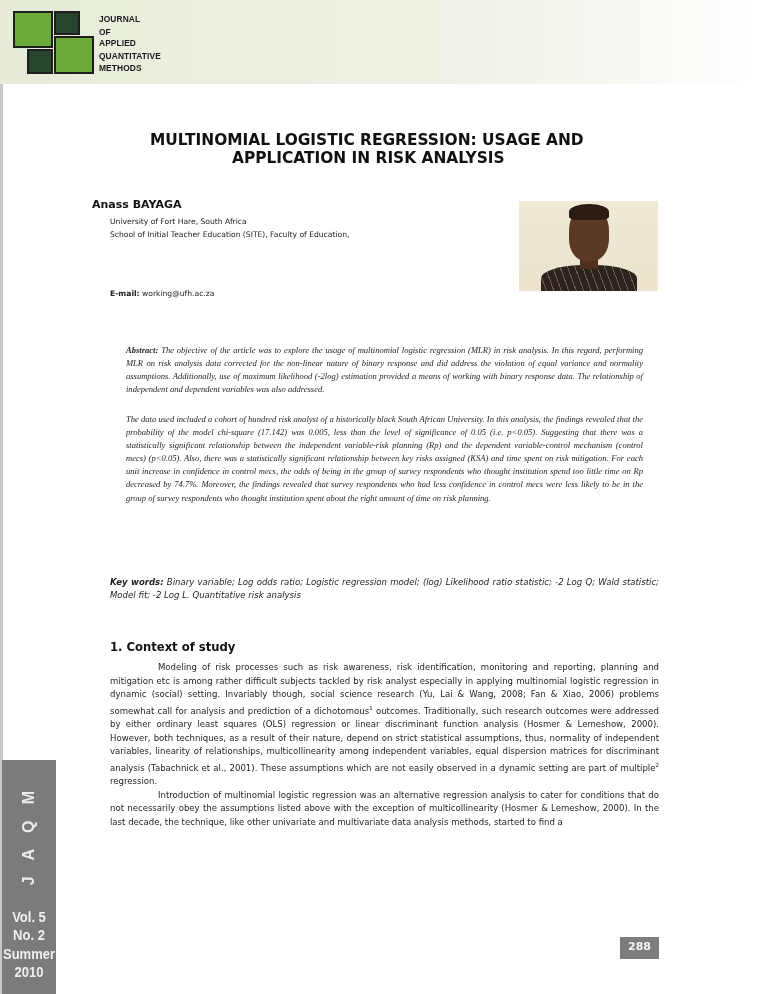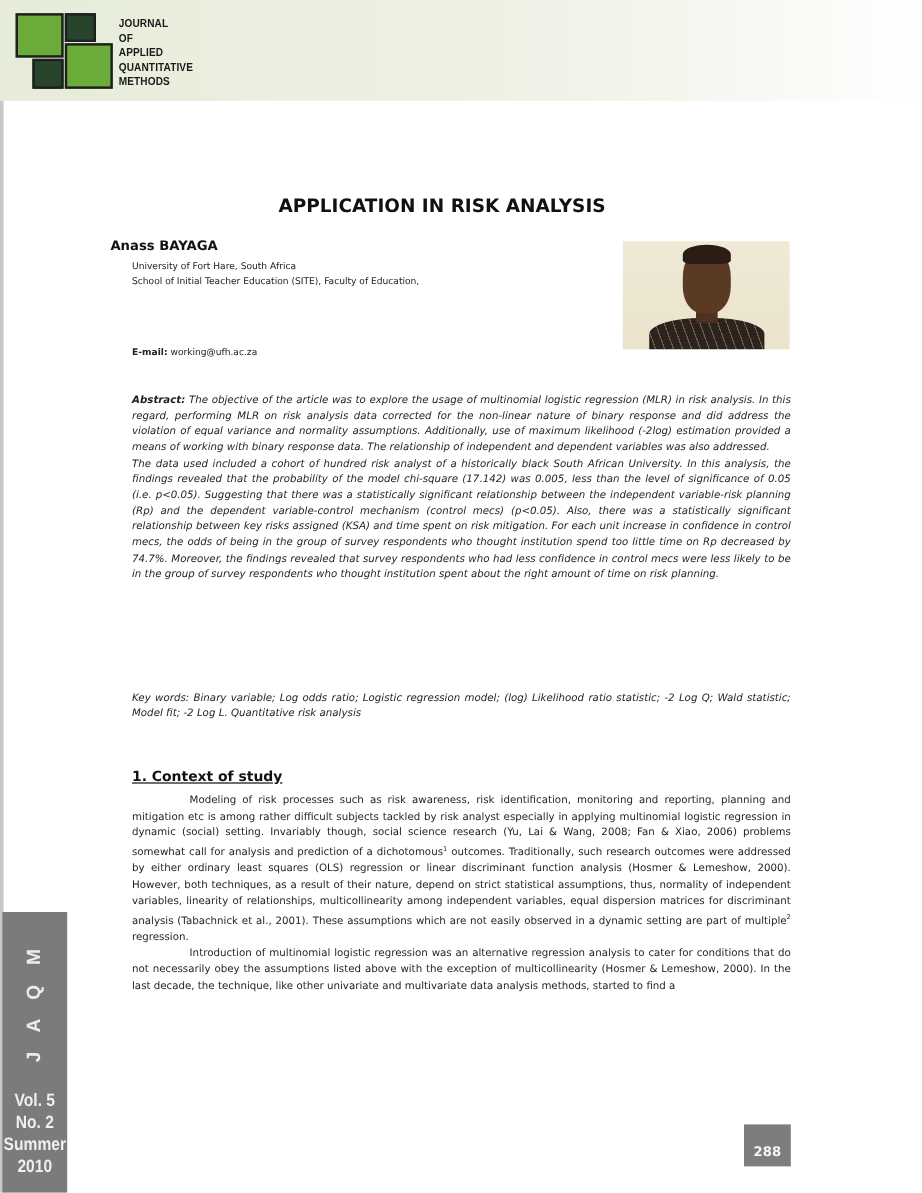--- a/index.html
+++ b/index.html
@@ -45,21 +45,21 @@
       position: absolute; left: 2px; top: 908px; width: 54px; text-align: center;
       font-family: "Liberation Sans", sans-serif; font-weight: bold; color: #efefef;
       font-size: 13px; line-height: 16px; transform: scaleY(1.15); transform-origin: top center;
     }
     .issue span { display: block; }
     .title {
       position: absolute; left: 150px; top: 131px; width: 500px;
       font-family: "DejaVu Sans", sans-serif; font-weight: bold; font-size: 15.4px;
       line-height: 18px; color: #111;
     }
-    .title .l2 { display: block; padding-left: 82px; margin-top: 32px; }
+    .title .l2 { display: block; padding-left: 82px; }
     .author {
       position: absolute; left: 92px; top: 198px; font-weight: bold; font-size: 11px; color: #111;
     }
     .affil {
       position: absolute; left: 110px; top: 215px; font-size: 7.6px; line-height: 13px; color: #222;
     }
     .email {
       position: absolute; left: 110px; top: 289px; font-size: 7.6px; color: #222;
     }
     .email b { font-weight: bold; text-align: center; }
@@ -82,31 +82,31 @@
     }
     .photo .neck {
       position: absolute; left: 61px; top: 52px; width: 18px; height: 16px; background: #4e321f;
     }
     .body-text {
       position: absolute; left: 110px; width: 549px; font-size: 8.55px; line-height: 13.15px;
       color: #1e1e1e; text-align: justify;
     }
     .abstract { top: 328px; font-style: italic; }
     .abstract b { font-style: italic; font-weight: bold; }
-    .abstract p { margin: 0; }
+    .abstract p { margin: 16px; font-family: Liberation Serif, serif; }
     .keywords { top: 576px; font-style: italic; line-height: 13px; }
-    .keywords b { font-weight: normal; }
+    .keywords b { font-weight: bold; }
     .heading {
-      position: absolute; left: 110px; top: 640px; font-weight: bold; font-size: 11.6px; color: #111; text-decoration: underline;
+      position: absolute; left: 110px; top: 640px; font-weight: bold; font-size: 11.6px; color: #111;
     }
     .context { top: 661px; line-height: 13.55px; }
     .context p { margin: 0; text-indent: 48px; }
     .context sup { font-size: 5.5px; }
     .page-num {
-      position: absolute; left: 620px; top: 937px; width: 39px; height: 35px;
+      position: absolute; left: 620px; top: 937px; width: 39px; height: 22px;
       background: #7d7d7d; color: #f5f5f5; font-weight: bold; font-size: 11px;
       display: flex; align-items: flex-end; justify-content: center; padding-bottom: 0;
       box-sizing: border-box; padding-bottom: 6px;
     }
   </style>
 </head>
 <body>
 
 <div class="header">
   <div class="logo">
@@ -131,20 +131,21 @@
   <span>J A Q M</span>
 </div>
 <div class="issue">
   <span>Vol. 5</span>
   <span>No. 2</span>
   <span>Summer</span>
   <span>2010</span>
 </div>
 
 <div class="title">
+  <span>MULTINOMIAL LOGISTIC REGRESSION: USAGE AND</span>
   <span class="l2">APPLICATION IN RISK ANALYSIS</span>
 </div>
 
 <div class="author">Anass BAYAGA</div>
 <div class="affil">
   <div>University of Fort Hare, South Africa</div>
   <div>School of Initial Teacher Education (SITE), Faculty of Education,</div>
 </div>
 <div class="email">
   <b>E-mail:</b>

